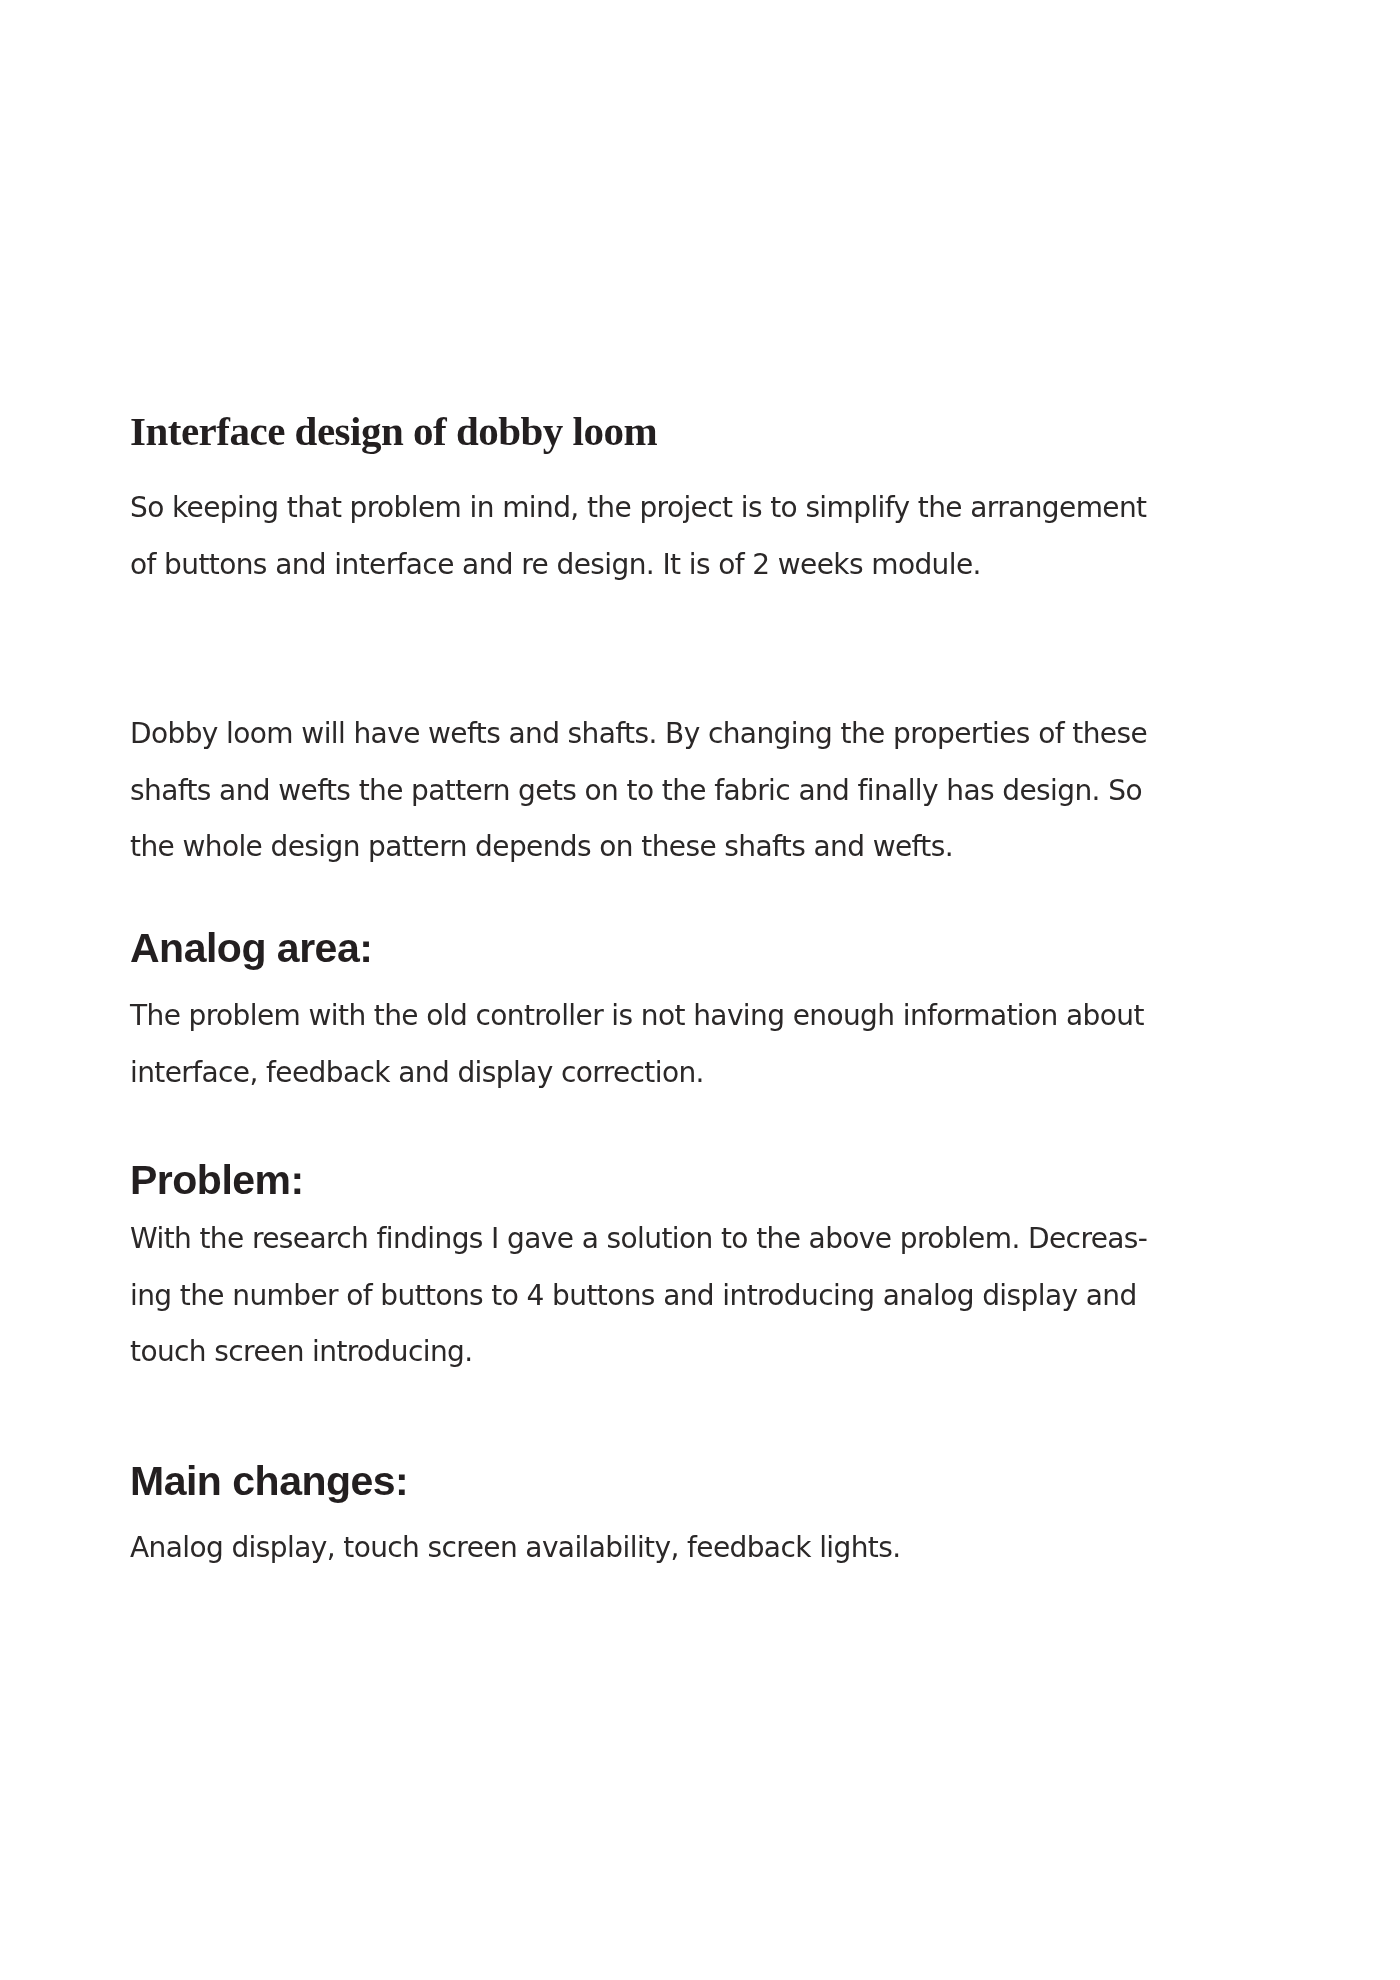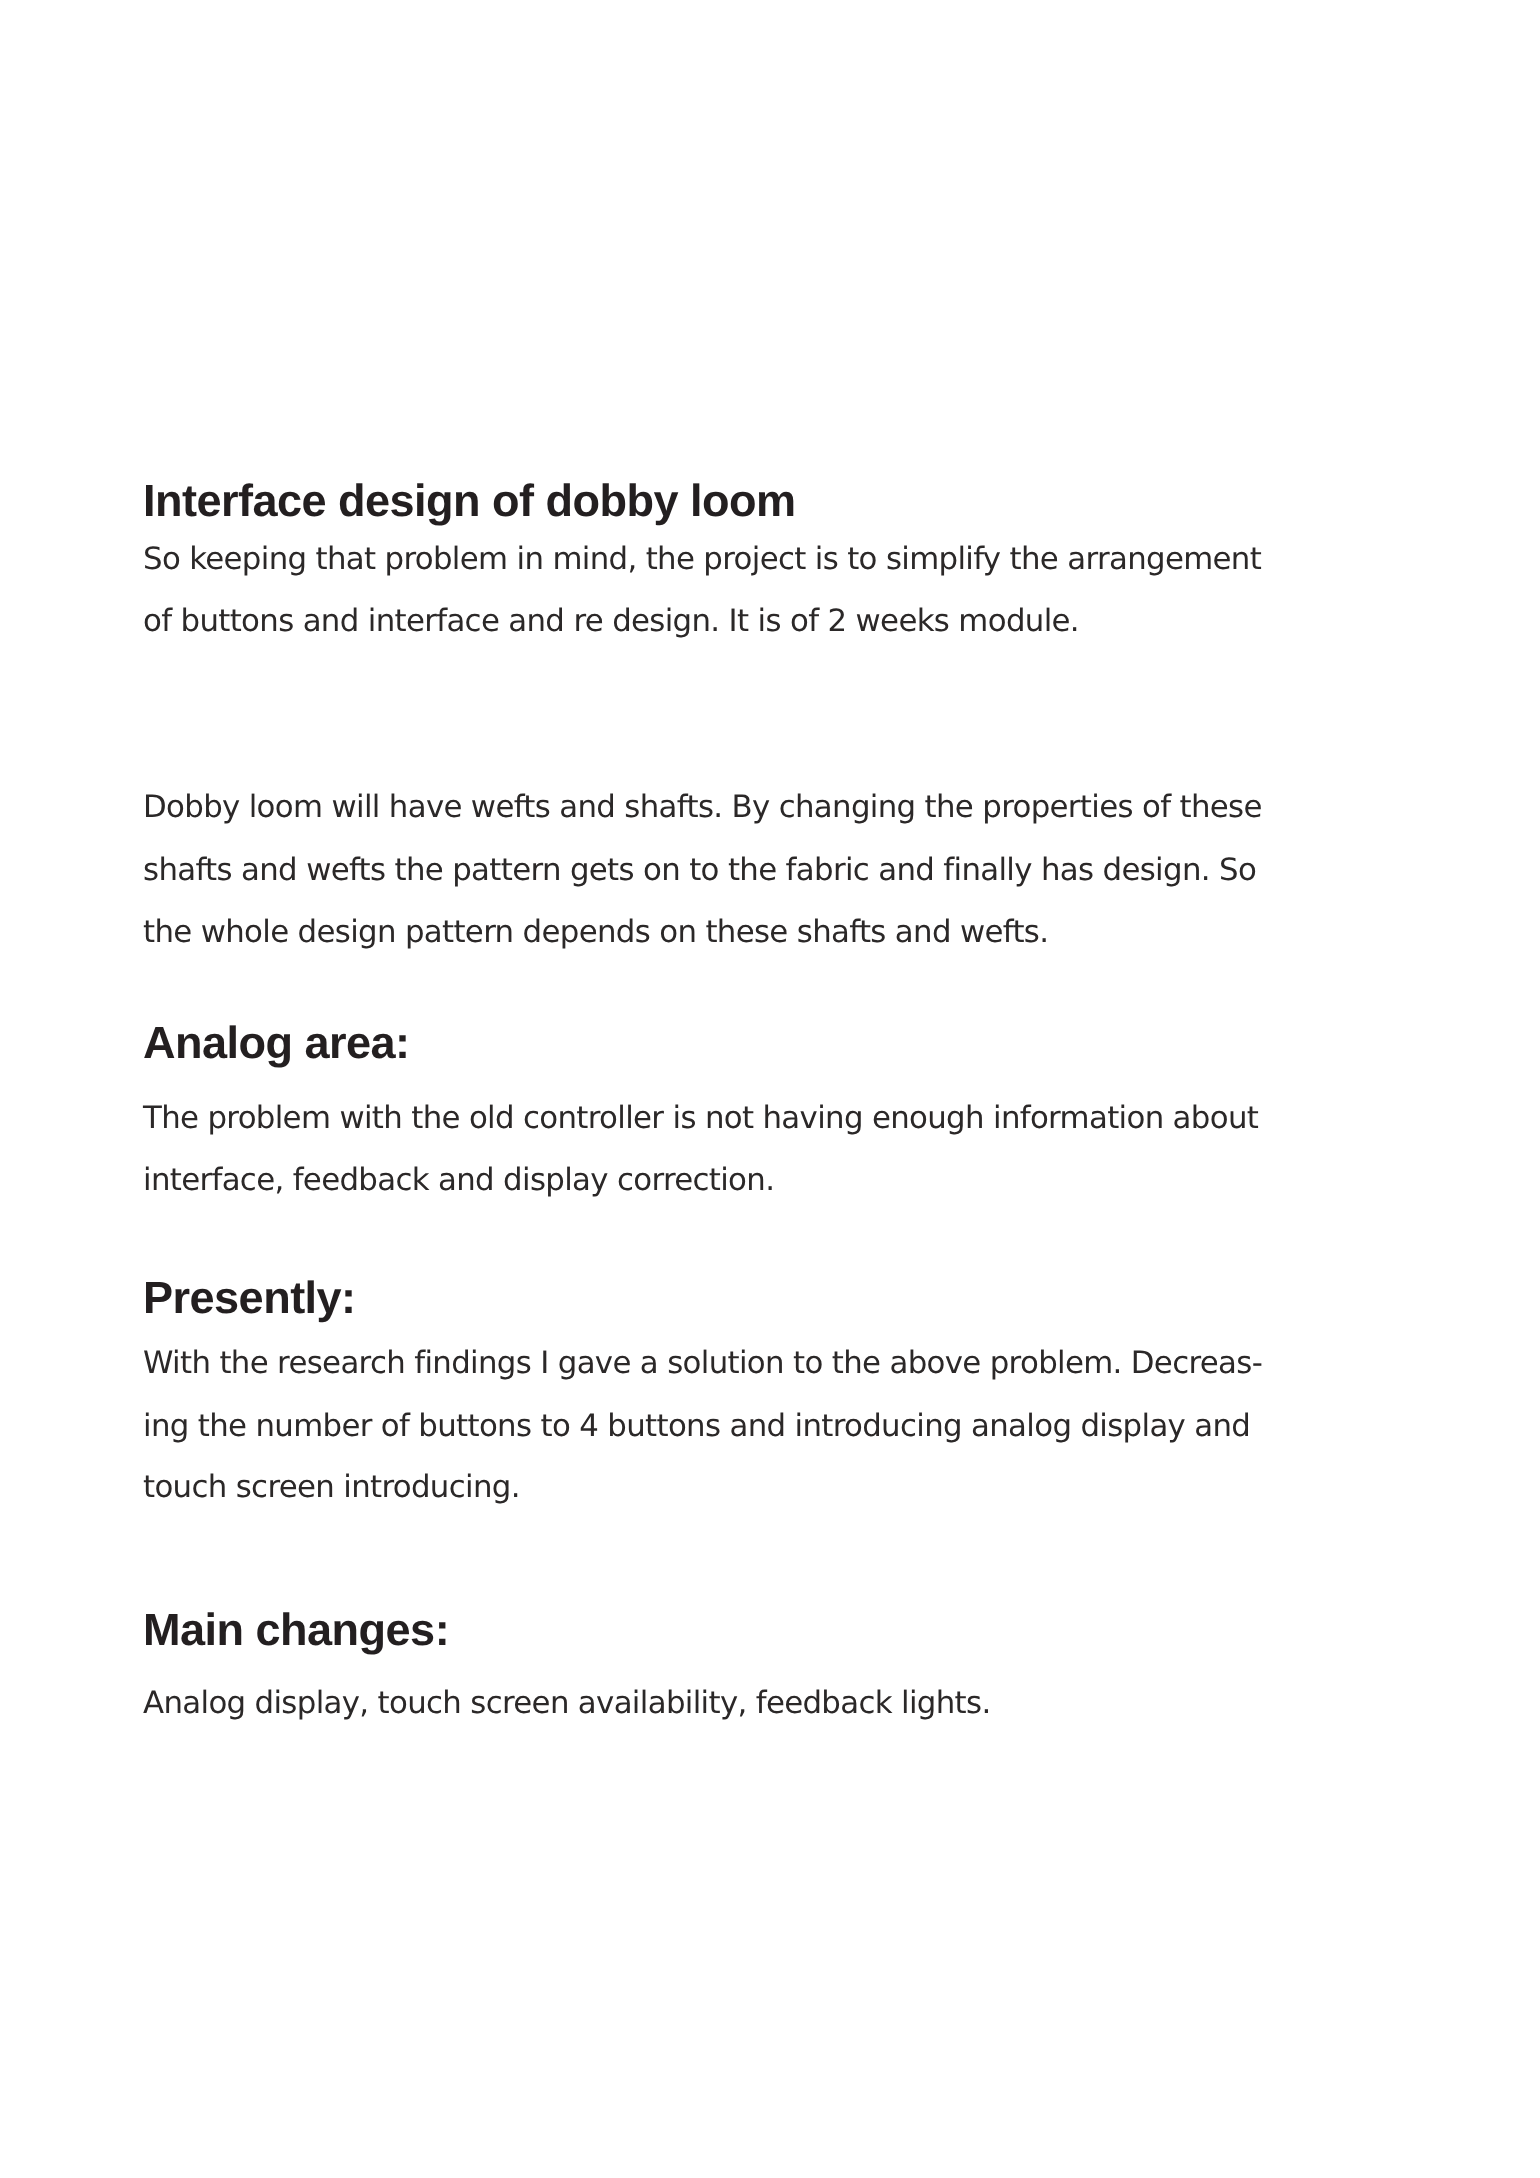--- a/index.html
+++ b/index.html
@@ -7,41 +7,41 @@
   .page { position:absolute; left:0; top:0; width:1400px; height:1980px; background:#ffffff; }
   .h { position:absolute; left:130px; margin:0; font-family:"Liberation Sans", sans-serif; font-weight:bold; font-size:41px; color:#231f20; line-height:48px; letter-spacing:-0.5px; white-space:nowrap; }
   .p { position:absolute; left:130px; margin:0; font-family:"DejaVu Sans", sans-serif; font-weight:normal; font-size:28px; color:#2b2828; line-height:56.5px; letter-spacing:-0.6px; white-space:nowrap; }
   .p span { display:block; }
 </style>
 </head>
 <body>
 
 <div class="page">
 
-  <h1 class="h" style="top:431px;">Interface design of dobby loom</h1>
+  <h1 class="h" style="top:407px;font-family:Liberation Serif, serif;">Interface design of dobby loom</h1>
 
   <p class="p" style="top:480px;">
     <span>So keeping that problem in mind, the project is to simplify the arrangement</span>
     <span>of buttons and interface and re design. It is of 2 weeks module.</span>
   </p>
 
   <p class="p" style="top:706px;">
     <span>Dobby loom will have wefts and shafts. By changing the properties of these</span>
     <span>shafts and wefts the pattern gets on to the fabric and finally has design. So</span>
     <span>the whole design pattern depends on these shafts and wefts.</span>
   </p>
 
   <h2 class="h" style="top:924px;">Analog area:</h2>
 
   <p class="p" style="top:988px;">
     <span>The problem with the old controller is not having enough information about</span>
     <span>interface, feedback and display correction.</span>
   </p>
 
-  <h2 class="h" style="top:1156px;">Presently:</h2>
+  <h2 class="h" style="top:1156px;">Problem:</h2>
 
   <p class="p" style="top:1211px;">
     <span>With the research findings I gave a solution to the above problem. Decreas-</span>
     <span>ing the number of buttons to 4 buttons and introducing analog display and</span>
     <span>touch screen introducing.</span>
   </p>
 
   <h2 class="h" style="top:1457px;">Main changes:</h2>
 
   <p class="p" style="top:1520px;">

